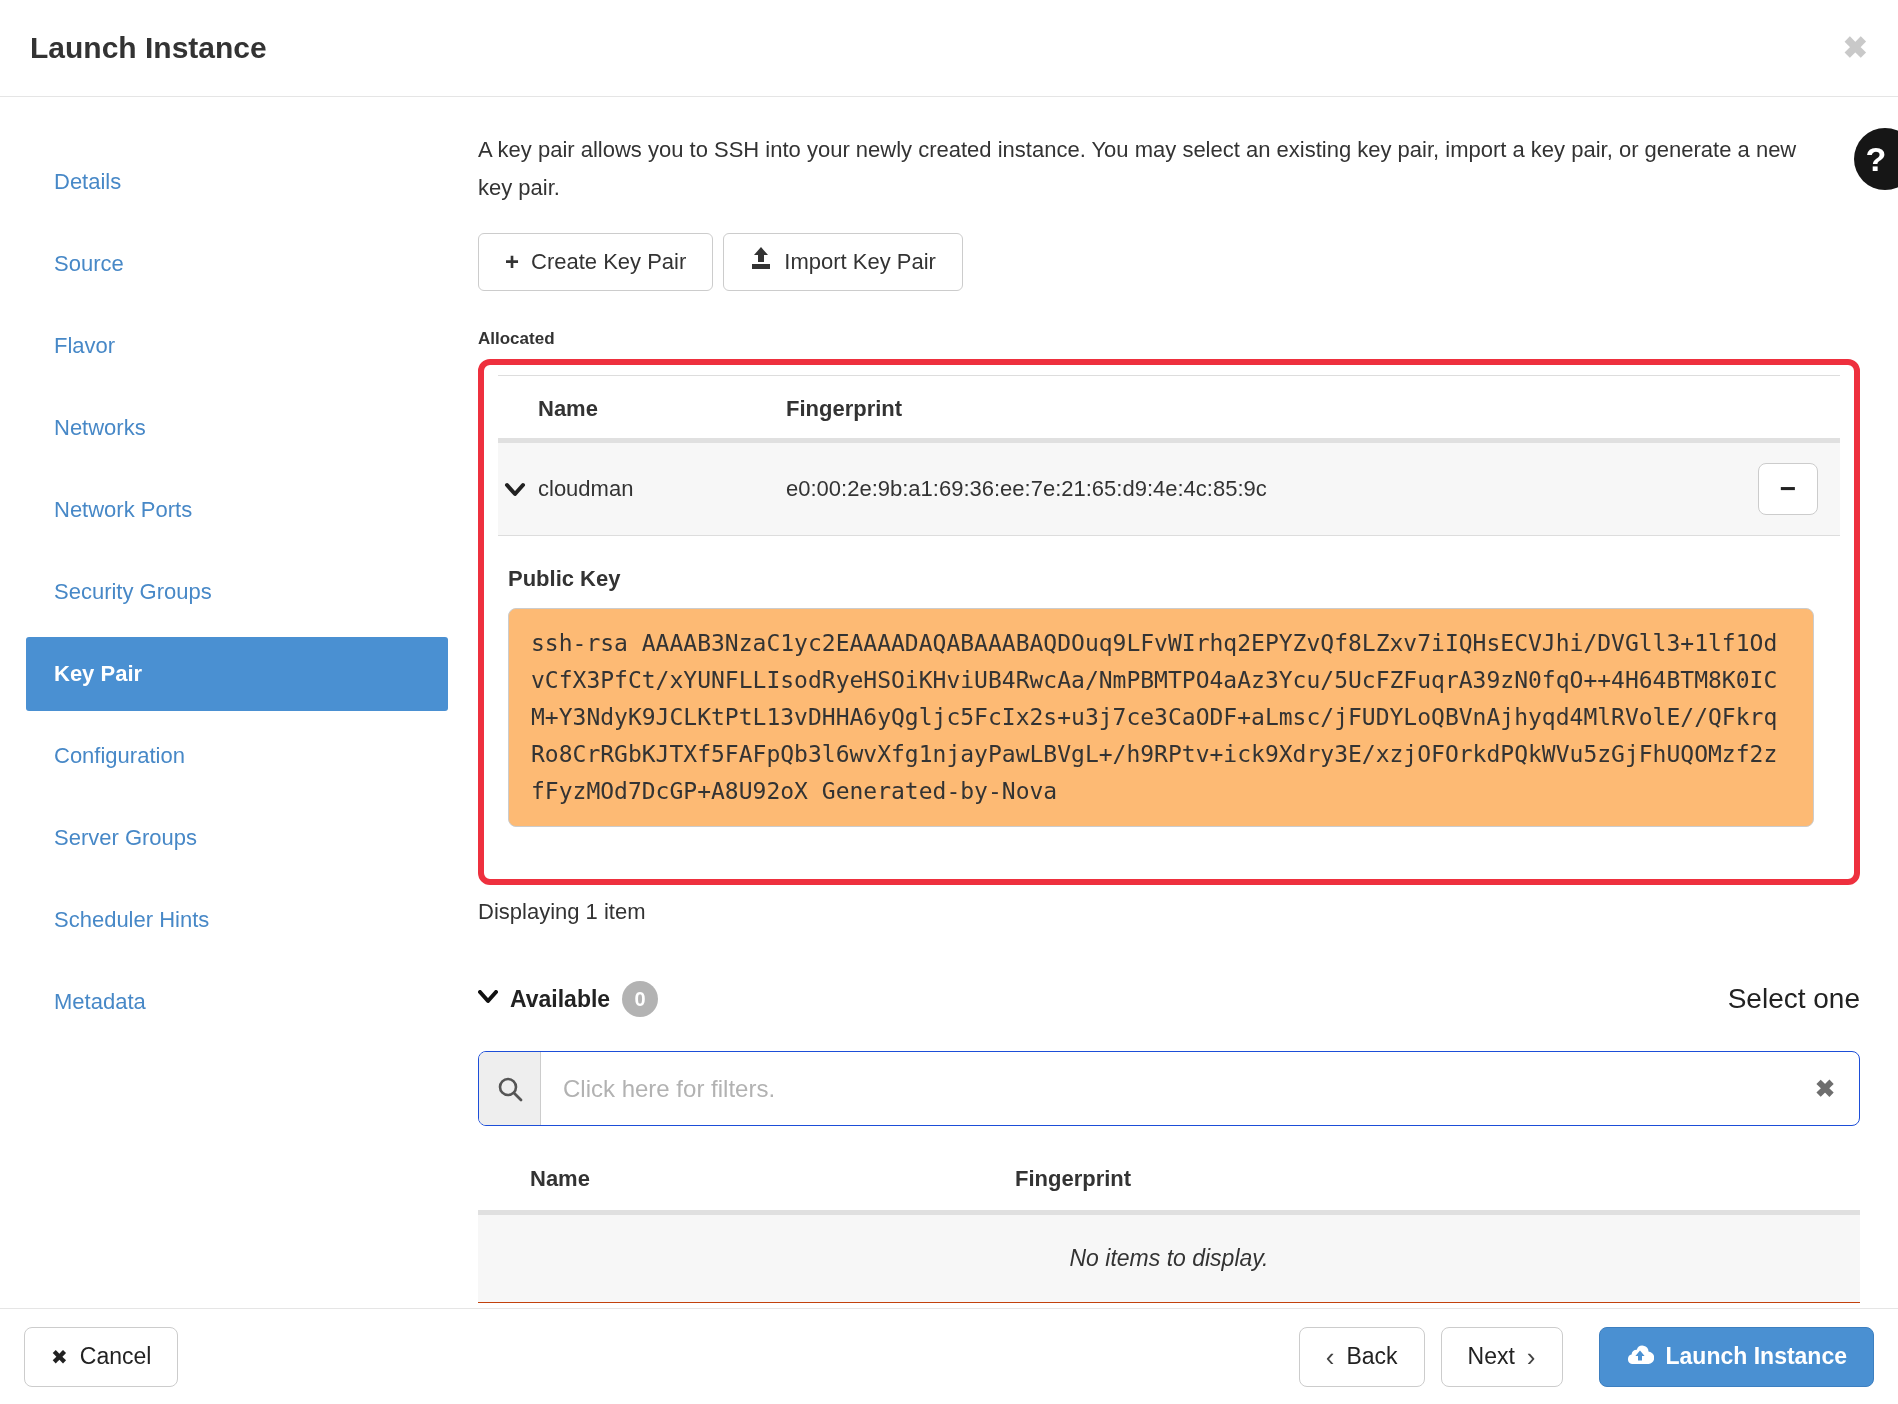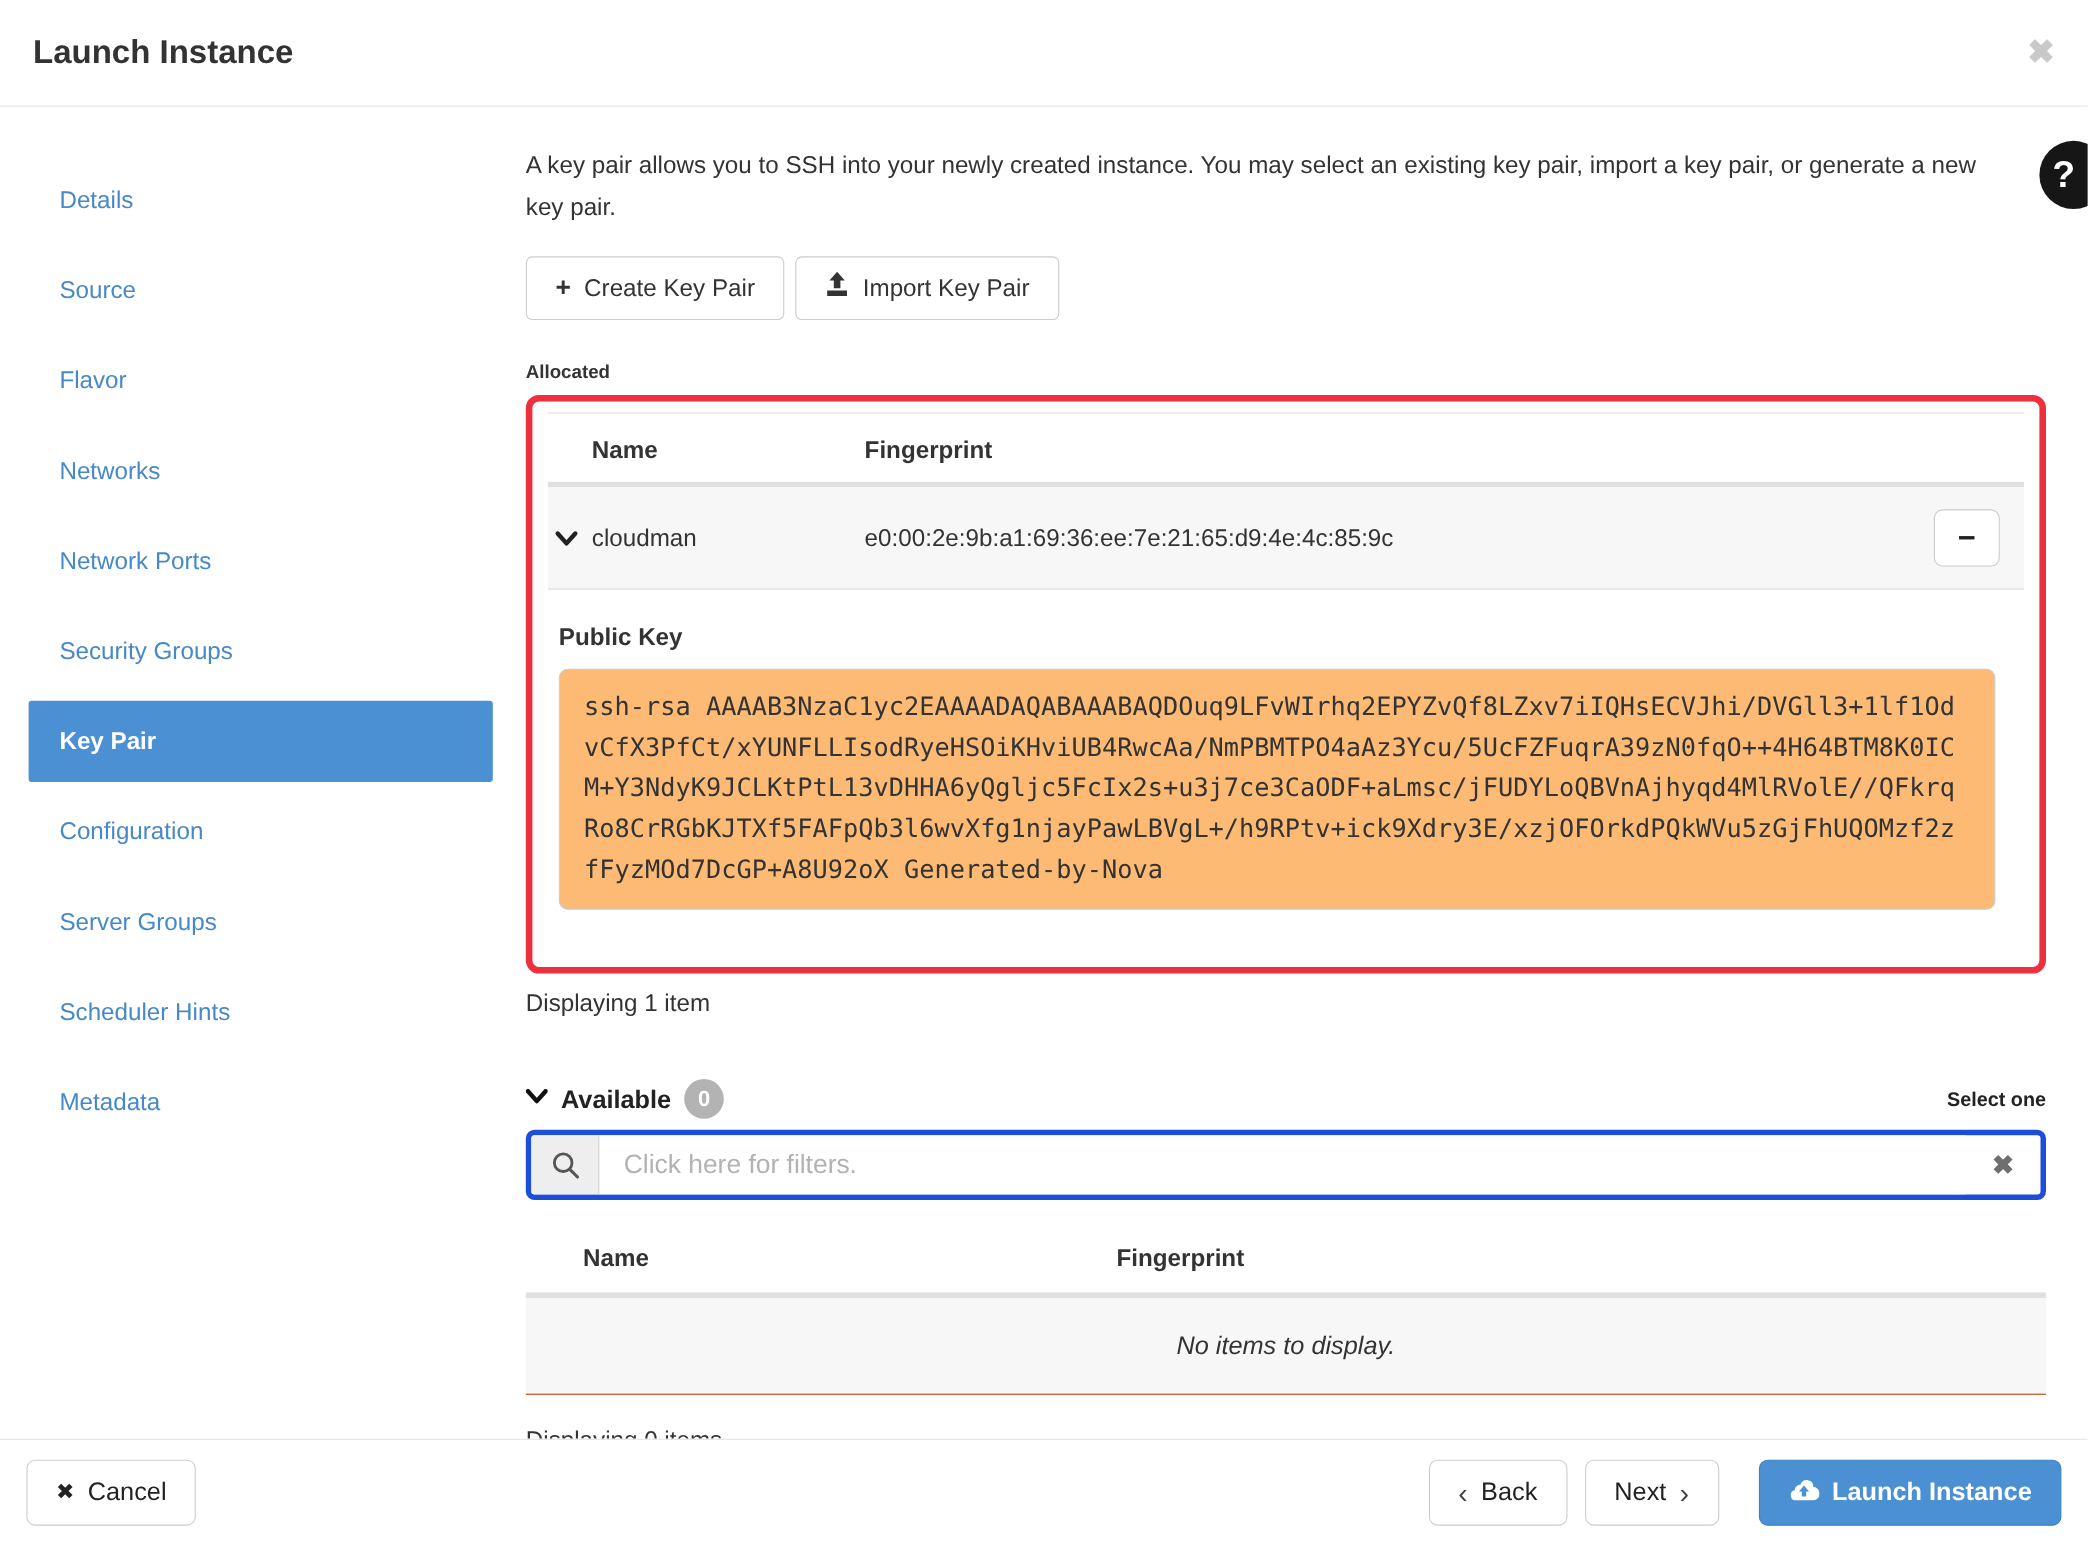--- a/index.html
+++ b/index.html
@@ -56,24 +56,24 @@
     color: #333; word-break: break-all; margin-bottom: 52px; }
 
   .displaying { margin-top: 14px; font-size: 22px; color: #333; }
 
   
   .avail-header { margin-top: 56px; display: flex; align-items: center; }
   .avail-left { display: flex; align-items: center; gap: 12px; }
   .avail-label { font-weight: bold; font-size: 23px; color: #222; }
   .badge { width: 36px; height: 36px; border-radius: 50%; background: #b3b3b3; color: #fff; font-size: 20px;
     display: flex; align-items: center; justify-content: center; font-weight: bold; }
-  .select-hint { margin-left: auto; font-size: 18px; font-weight: 700; color: #222; }
-
-  .filter-bar { margin-top: 10px; display: flex; align-items: stretch; border: 5px solid #1d4ed8; border-radius: 8px;
-    overflow: hidden; height: 64px; background: #fff; }
+  .select-hint { margin-left: auto; font-size: 28px; font-weight: 400; color: #222; }
+
+  .filter-bar { margin-top: 34px; display: flex; align-items: stretch; border: 1px solid #1d4ed8; border-radius: 8px;
+    overflow: hidden; height: 75px; background: #fff; }
   .filter-addon { width: 62px; background: #eee; border-right: 1px solid #ccc; display: flex; align-items: center;
     justify-content: center; }
   .filter-input { flex: 1; border: none; outline: none; font-size: 24px; padding: 0 22px;
     font-family: "Liberation Sans", sans-serif; color: #333; }
   .filter-input::placeholder { color: #b2b2b2; }
   .filter-clear { display: flex; align-items: center; padding: 0 24px; color: #6e6e6e; font-size: 24px;
     font-weight: bold; cursor: pointer; }
 
   
   .avail-table { margin-top: 40px; }

